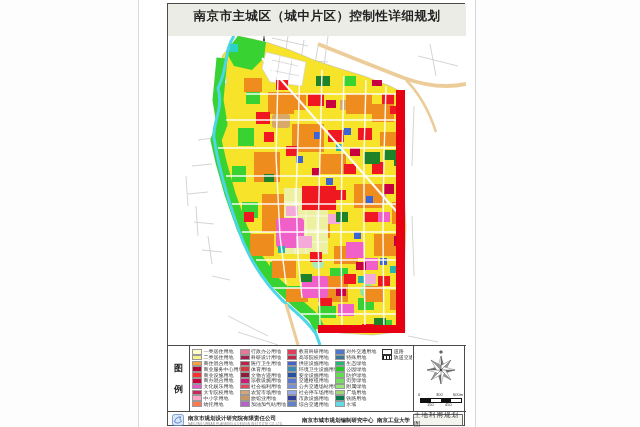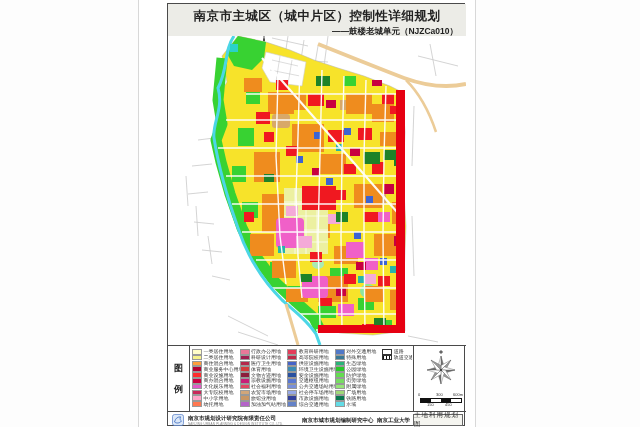--- a/index.html
+++ b/index.html
@@ -51,21 +51,20 @@
 </style>
 </head>
 <body>
 
 <div class="stage">
   <div class="page"></div>
   <div class="frame">
 
     <div class="title-box">
       <div class="title-main">南京市主城区（城中片区）控制性详细规划</div>
-      <div class="title-sub">——鼓楼老城单元（NJZCa010）</div>
     </div>
 
     <div class="map-box">
       <svg width="298" height="309" viewBox="0 0 298 309">
 
         <g stroke="#c9c9c9" stroke-width="0.8" fill="none">
           <path d="M104,2 L140,10"></path>
             <path d="M120,0 L116,26"></path>
             <path d="M136,4 L132,30"></path>
           <path d="M150,10 L146,34"></path>

